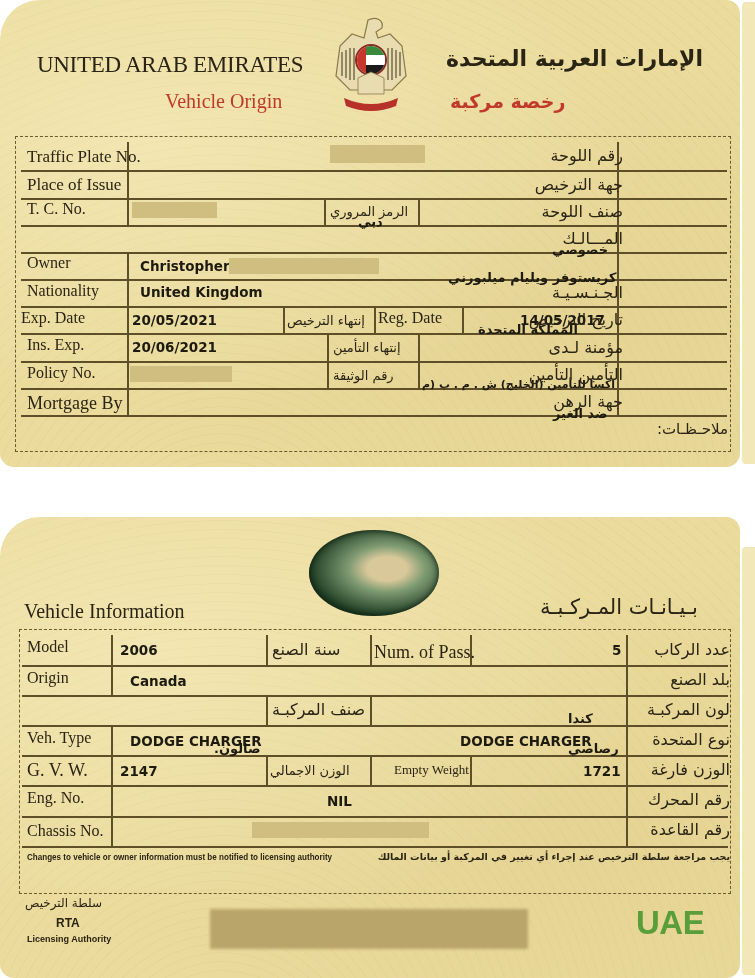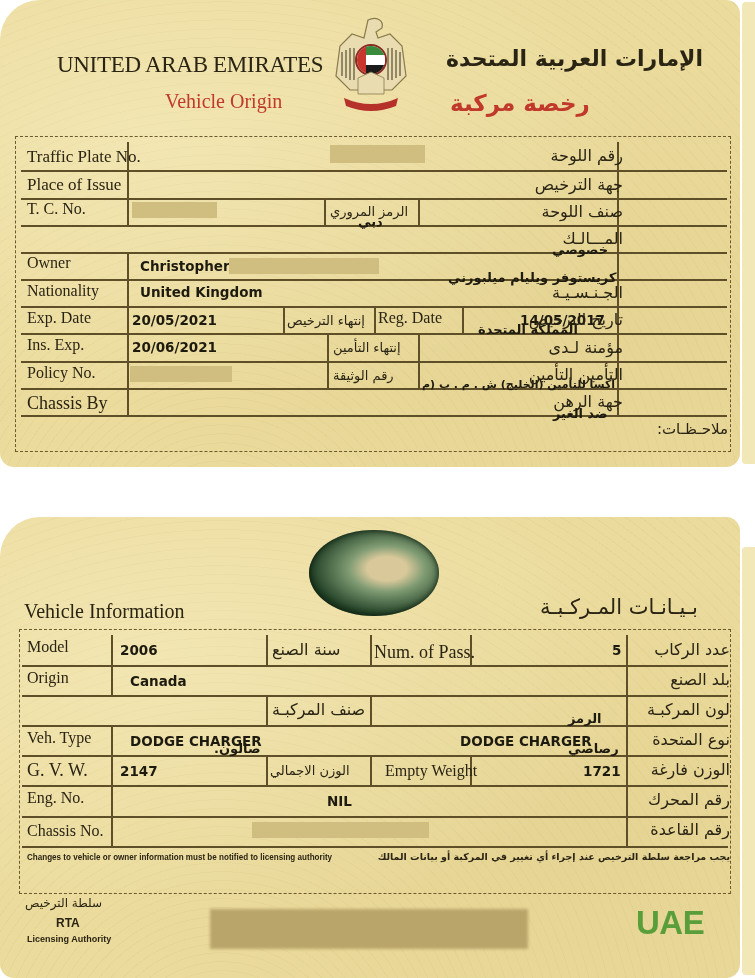--- a/index.html
+++ b/index.html
@@ -18,24 +18,24 @@
   #card-front { top: 0; height: 467px; border-top-left-radius: 40px; }
   #card-back  { top: 517px; height: 461px; border-top-left-radius: 40px; }
 
   .edge-strip {
     position: absolute; left: 742px; width: 13px; background: #f2e7b6; border-radius: 4px 0 0 4px;
   }
 
   .abs { position: absolute; white-space: nowrap; }
 
   
-  .title-en { left: 37px; top: 52px; font-size: 23px; letter-spacing: -0.3px; color: #2a2414; margin-left: 20px; }
+  .title-en { left: 37px; top: 52px; font-size: 23px; letter-spacing: -0.3px; color: #2a2414; }
   .subtitle-en { left: 165px; top: 90px; font-size: 20px; color: #c0392b; }
   .title-ar { left: 446px; top: 46px; font-family: "DejaVu Sans", sans-serif; font-size: 22px; font-weight: bold; direction: rtl; color: #2a2414; }
-  .subtitle-ar { left: 450px; top: 90px; font-family: "DejaVu Sans", sans-serif; font-size: 23px; font-weight: bold; color: #c0392b; direction: rtl; }
+  .subtitle-ar { left: 450px; top: 90px; font-family: "DejaVu Sans", sans-serif; font-size: 19px; font-weight: bold; color: #c0392b; direction: rtl; }
 
   
   .emblem { left: 330px; top: 14px; width: 82px; height: 100px; }
 
   
   .frame {
     position: absolute; border: 1.5px dashed #6b5a2e;
   }
   .row-line { position: absolute; height: 0; border-top: 2px solid #5e4f28; }
   .col-line { position: absolute; width: 0; border-left: 2px solid #5e4f28; }
@@ -147,40 +147,40 @@
 
 <div class="abs lbl-en big" style="left:27px;top:254px">Owner</div>
 <div class="abs val" style="left:140px;top:258px">Christopher</div>
 <div class="redact" style="left:229px;top:258px;width:150px;height:16px"></div>
 
 <div class="abs lbl-en big" style="left:27px;top:282px">Nationality</div>
 <div class="abs val" style="left:140px;top:284px">United Kingdom</div>
 <div class="abs val-ar" style="left:478px;top:284px">المملكه المتحدة</div>
 <div class="abs lbl-ar" style="right:132px;top:283px">الجـنـسـيـة</div>
 
-<div class="abs lbl-en big" style="left:27px;top:309px">Exp. Date</div>
+<div class="abs lbl-en big" style="left:21px;top:309px">Exp. Date</div>
 <div class="abs val" style="left:132px;top:312px">20/05/2021</div>
 <div class="abs lbl-ar sm" style="left:287px;top:313px">إنتهاء الترخيص</div>
 <div class="abs lbl-en big" style="left:378px;top:309px">Reg. Date</div>
 <div class="abs val" style="left:520px;top:312px">14/05/2017</div>
 <div class="abs lbl-ar" style="right:132px;top:310px">تاريخ الترخيص</div>
 
 <div class="abs lbl-en big" style="left:27px;top:336px">Ins. Exp.</div>
 <div class="abs val" style="left:132px;top:339px">20/06/2021</div>
 <div class="abs lbl-ar sm" style="left:333px;top:340px">إنتهاء التأمين</div>
 <div class="abs val-ar" style="left:422px;top:340px;font-size:11px">اكسا للتأمين (الخليج) ش . م . ب (م</div>
 <div class="abs lbl-ar" style="right:132px;top:338px">مؤمنة لـدى</div>
 
 <div class="abs lbl-en big" style="left:27px;top:364px">Policy No.</div>
 <div class="redact" style="left:130px;top:366px;width:102px;height:16px"></div>
 <div class="abs lbl-ar sm" style="left:333px;top:368px">رقم الوثيقة</div>
 <div class="abs val-ar" style="left:553px;top:368px">ضد الغير</div>
 <div class="abs lbl-ar" style="right:132px;top:365px">التأمين التأمين</div>
 
-<div class="abs lbl-en" style="left:27px;top:393px;font-size:18px">Chassis By</div>
+<div class="abs lbl-en" style="left:27px;top:393px;font-size:18px">Mortgage By</div>
 <div class="abs lbl-ar" style="right:132px;top:392px">جهة الرهن</div>
 
 <div class="abs notes-ar" style="right:27px;top:420px">ملاحـظـات:</div>
 
 <div id="card-back" class="card"></div>
 <div class="edge-strip" style="top:547px;height:428px"></div>
 
 <div class="badge-oval"></div>
 
 <div class="abs section-en">Vehicle Information</div>
@@ -210,37 +210,37 @@
 
 <div class="abs lbl-en big" style="left:27px;top:638px">Model</div>
 <div class="abs val" style="left:120px;top:642px">2006</div>
 <div class="abs lbl-ar" style="left:272px;top:640px">سنة الصنع</div>
 <div class="abs lbl-en" style="left:374px;top:642px;font-size:18px">Num. of Pass.</div>
 <div class="abs val" style="left:612px;top:642px">5</div>
 <div class="abs lbl-ar" style="right:25px;top:640px">عدد الركاب</div>
 
 <div class="abs lbl-en big" style="left:27px;top:669px">Origin</div>
 <div class="abs val" style="left:130px;top:673px">Canada</div>
-<div class="abs val-ar" style="left:568px;top:673px">الرمز</div>
+<div class="abs val-ar" style="left:568px;top:673px">كندا</div>
 <div class="abs lbl-ar" style="right:25px;top:670px">بلد الصنع</div>
 
 <div class="abs val-ar" style="left:214px;top:703px">صالون.</div>
 <div class="abs lbl-ar" style="left:272px;top:700px">صنف المركبـة</div>
 <div class="abs val-ar" style="left:568px;top:703px">رصاصي</div>
 <div class="abs lbl-ar" style="right:25px;top:700px">لون المركبـة</div>
 
 <div class="abs lbl-en big" style="left:27px;top:729px">Veh. Type</div>
 <div class="abs val" style="left:130px;top:733px">DODGE CHARGER</div>
 <div class="abs val" style="left:460px;top:733px">DODGE CHARGER</div>
 <div class="abs lbl-ar" style="right:25px;top:730px">نوع المتحدة</div>
 
 <div class="abs lbl-en" style="left:27px;top:760px;font-size:18px">G. V. W.</div>
 <div class="abs val" style="left:120px;top:763px">2147</div>
 <div class="abs lbl-ar sm" style="left:270px;top:763px">الوزن الاجمالي</div>
-<div class="abs lbl-en" style="left:385px;top:762px;font-size:16px">Empty Weight</div>
+<div class="abs lbl-en" style="left:394px;top:762px;font-size:13px">Empty Weight</div>
 <div class="abs val" style="left:583px;top:763px">1721</div>
 <div class="abs lbl-ar" style="right:25px;top:760px">الوزن فارغة</div>
 
 <div class="abs lbl-en big" style="left:27px;top:789px">Eng. No.</div>
 <div class="abs val" style="left:327px;top:793px">NIL</div>
 <div class="abs lbl-ar" style="right:25px;top:790px">رقم المحرك</div>
 
 <div class="abs lbl-en" style="left:27px;top:822px;font-size:16px">Chassis No.</div>
 <div class="redact" style="left:252px;top:822px;width:177px;height:16px"></div>
 <div class="abs lbl-ar" style="right:25px;top:820px">رقم القاعدة</div>

